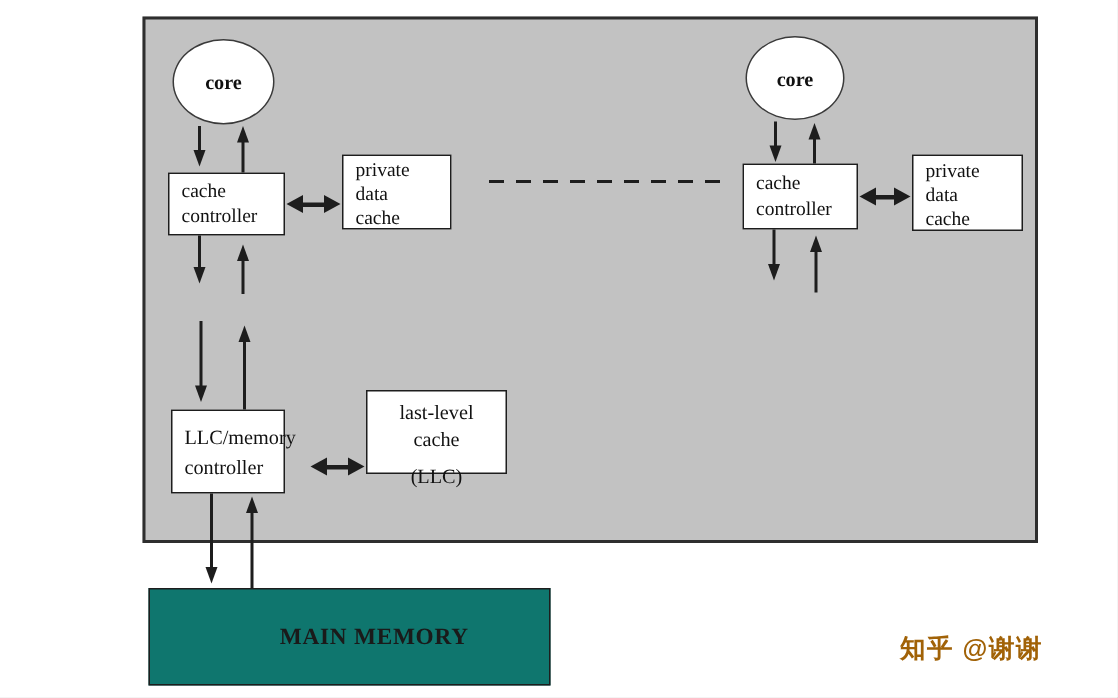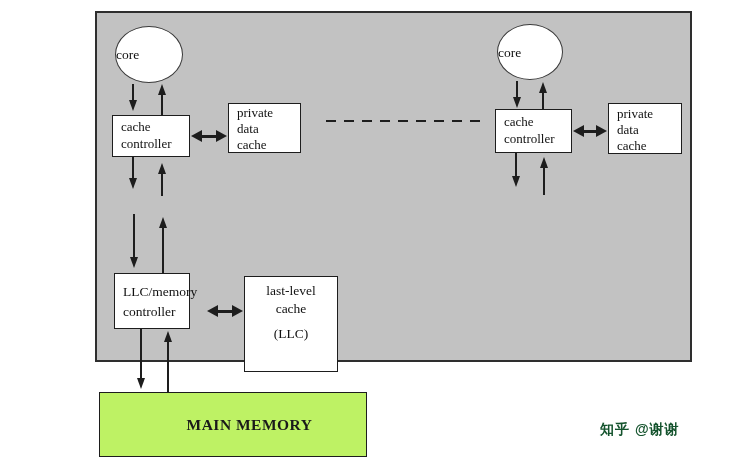--- a/index.html
+++ b/index.html
@@ -9,33 +9,33 @@
   }
   .chip{
     position:absolute;left:95px;top:11px;width:597px;height:351px;
     background:#c2c2c2;border:2px solid #2e2e2e;box-sizing:border-box;z-index:0;
   }
   .node{
     position:absolute;background:#ffffff;border:1.3px solid #1d1d1d;
     box-sizing:border-box;font-size:13px;line-height:17px;z-index:2;
   }
   .pre{white-space:pre-line;}
-  .ellipse{border-radius:50%;display:flex;align-items:center;}
+  .ellipse{border-radius:50%;display:flex;align-items:center;justify-content:center;font-weight:bold;}
   .core{font-size:13.5px;border:1px solid #3a3a3a;}
   .net{font-size:14px;border:1px solid #565656;z-index:1;}
   .llccache{text-align:center;font-size:13.5px;}
   .llccache .l1{white-space:pre-line;padding-top:5px;line-height:18px;}
   .llccache .l2{margin-top:7px;}
   .title{
     position:absolute;left:378px;top:321px;width:284px;text-align:center;
     font-weight:bold;font-size:15.5px;letter-spacing:0.2px;color:#1a1a1a;z-index:2;
   }
   .memory{
     position:absolute;left:99px;top:392px;width:268px;height:65px;
-    background:#bef264;border:1.6px solid #1d1d1d;box-sizing:border-box;
+    background:#0f766e;border:1.6px solid #1d1d1d;box-sizing:border-box;
     display:flex;align-items:center;justify-content:center;z-index:2;padding-left:33px;
   }
   .memlabel{font-weight:bold;font-size:15.5px;letter-spacing:0.5px;color:#1a1a1a;}
   .dashed{
     position:absolute;left:326px;top:120px;width:155px;height:2px;z-index:2;
     background:repeating-linear-gradient(90deg,#1d1d1d 0 10px,transparent 10px 18px);
   }
   
   .av{position:absolute;width:10px;z-index:3;}
   .av i{display:block;position:absolute;}
@@ -45,22 +45,22 @@
   .av .hd{left:0.5px;width:0;height:0;border-left:4.5px solid transparent;border-right:4.5px solid transparent;}
   .av.down .hd{bottom:0;border-top:11px solid #1d1d1d;}
   .av.up .hd{top:0;border-bottom:11px solid #1d1d1d;}
   
   .ah{position:absolute;height:12px;z-index:3;}
   .ah i{display:block;position:absolute;}
   .ah .sh{top:4.5px;height:3px;left:7px;right:7px;background:#1d1d1d;}
   .ah .hl{left:0;top:0;width:0;height:0;border-top:6px solid transparent;border-bottom:6px solid transparent;border-right:11px solid #1d1d1d;}
   .ah .hr{right:0;top:0;width:0;height:0;border-top:6px solid transparent;border-bottom:6px solid transparent;border-left:11px solid #1d1d1d;}
   .watermark{
-    position:absolute;left:600px;top:421px;font-size:14px;font-weight:700;
-    color:#14532d;z-index:4;font-family:"Liberation Sans","DejaVu Sans",sans-serif;
+    position:absolute;left:600px;top:421px;font-size:17px;font-weight:700;
+    color:#a16207;z-index:4;font-family:"Liberation Sans","DejaVu Sans",sans-serif;
     letter-spacing:1px;white-space:nowrap;
   }
 </style>
 </head>
 <body>
 
 <div class="stage">
 
   <div class="chip"></div>
 
@@ -80,21 +80,21 @@
 data
 cache</div>
   <div class="node pre" style="left:608px;top:103px;width:74px;height:51px;padding:2px 4px 0 8px;line-height:16px">private
 data
 cache</div>
 
 
   <div class="node pre" style="left:114px;top:273px;width:76px;height:56px;padding:8px 4px 0 8px;line-height:20px;font-size:13.5px">LLC/memory
 controller</div>
 
-  <div class="node llccache" style="left:244px;top:276px;width:94px;height:96px">
+  <div class="node llccache" style="left:244px;top:260px;width:94px;height:56px">
     <div class="l1">last-level
 cache</div>
     <div class="l2">(LLC)</div>
   </div>
 
 
   <div class="memory">
     <span class="memlabel">MAIN MEMORY</span>
   </div>
 

